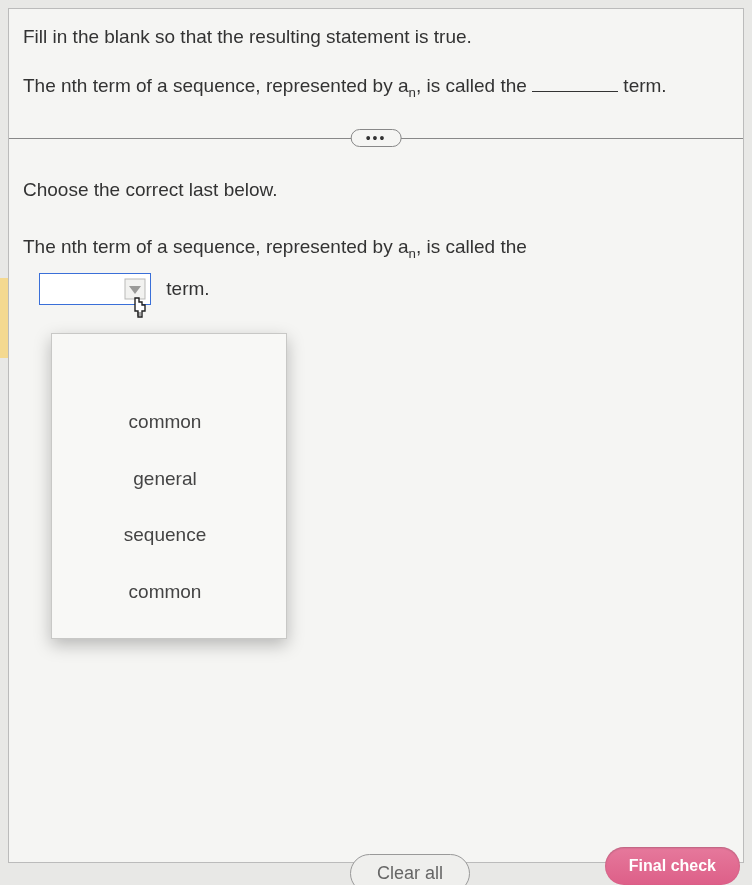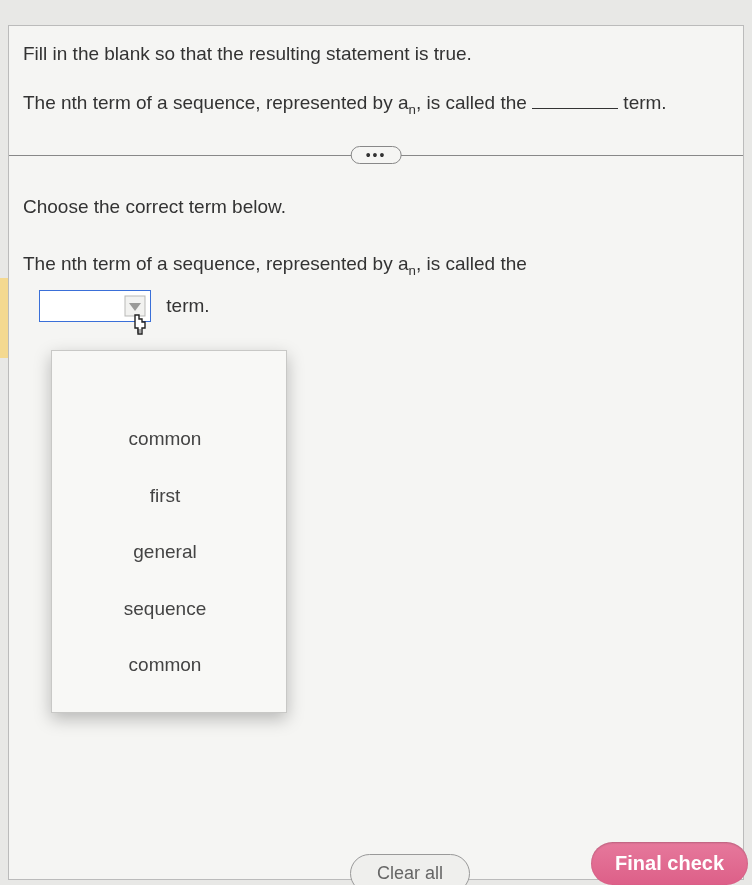--- a/index.html
+++ b/index.html
@@ -9,21 +9,21 @@
       width: 752px;
       height: 885px;
       position: relative;
       color: #333;
       font-size: 19px;
       line-height: 1.5;
     }
     .card {
       background: #f5f5f3;
       border: 1px solid #bbb;
-      margin: 25px 8px 0 8px;
+      margin: 8px 8px 0 8px;
       padding: 14px 14px 0 14px;
       min-height: 855px;
       position: relative;
     }
     .highlight-bar {
       position: absolute;
       left: 0;
       top: 278px;
       width: 48px;
       height: 80px;
@@ -127,21 +127,21 @@
     .dropdown-item {
       text-align: center;
       padding: 14px 10px;
       font-size: 19px;
       cursor: pointer;
       color: #444;
     }
     .bottom-bar {
       position: absolute;
       left: 10px;
-      right: 4px;
+      right: 12px;
       bottom: 0;
       height: 40px;
       display: flex;
       justify-content: flex-end;
       align-items: center;
       gap: 24px;
       padding-right: 22px;
     }
     .clear-btn {
       border: 1.5px solid #999;
@@ -154,21 +154,21 @@
       position: absolute;
       left: 340px;
       bottom: -8px;
     }
     .final-btn {
       border: none;
       border-radius: 22px;
       padding: 10px 24px;
       color: #fff;
       background: linear-gradient(#e6799c, #dd5f88);
-      font-size: 20px;
+      font-size: 16px;
       font-weight: 600;
       cursor: pointer;
       box-shadow: 0 1px 2px rgba(0,0,0,0.2) inset;
       position: absolute;
       right: 0;
       bottom: 0;
     }
   </style>
 </head>
 <body>
@@ -183,21 +183,21 @@
     <span>The nth term of a sequence, represented by a</span><span class="sub">n</span><span>, is called the </span><span class="blank"></span><span> term.</span>
   </p>
 
   <div class="divider-wrap">
     <div class="divider-line"></div>
     <div class="ellipsis-pill">
       <span>•••</span>
     </div>
   </div>
 
-  <p class="prompt">Choose the correct term below.</p>
+  <p class="prompt">Choose the correct last below.</p>
 
   <p class="answer-line">
     <span>The nth term of a sequence, represented by a</span><span class="sub">n</span><span>, is called the</span>
   </p>
 
   <div class="inline-area">
     <span class="select-box">
       <span class="select-arrow">
         <svg width="22" height="22" viewBox="0 0 22 22">
           <rect x="1" y="1" width="20" height="20" fill="#f2f2f0" stroke="#b9b9b7" stroke-width="1"></rect>
@@ -210,21 +210,20 @@
     <span class="cursor-icon">
       <svg width="28" height="28" viewBox="0 0 28 28">
         <path d="M9 3 L9 16 L12 16 L12 22 L16 22 L16 16 L19 16 L19 10 L16 10 L16 7 L13 7 L13 3 Z" fill="#fff" stroke="#222" stroke-width="1.4"></path>
         <line x1="12" y1="17" x2="12" y2="21" stroke="#222" stroke-width="0.8"></line>
         <line x1="14" y1="17" x2="14" y2="21" stroke="#222" stroke-width="0.8"></line>
       </svg>
     </span>
 
     <div class="dropdown">
       <div class="dropdown-item">common</div>
-      <div class="dropdown-item">first</div>
       <div class="dropdown-item">general</div>
       <div class="dropdown-item">sequence</div>
       <div class="dropdown-item">common</div>
     </div>
   </div>
 
 </div>
 
 <div class="bottom-bar">
   <button class="clear-btn">Clear all</button>

